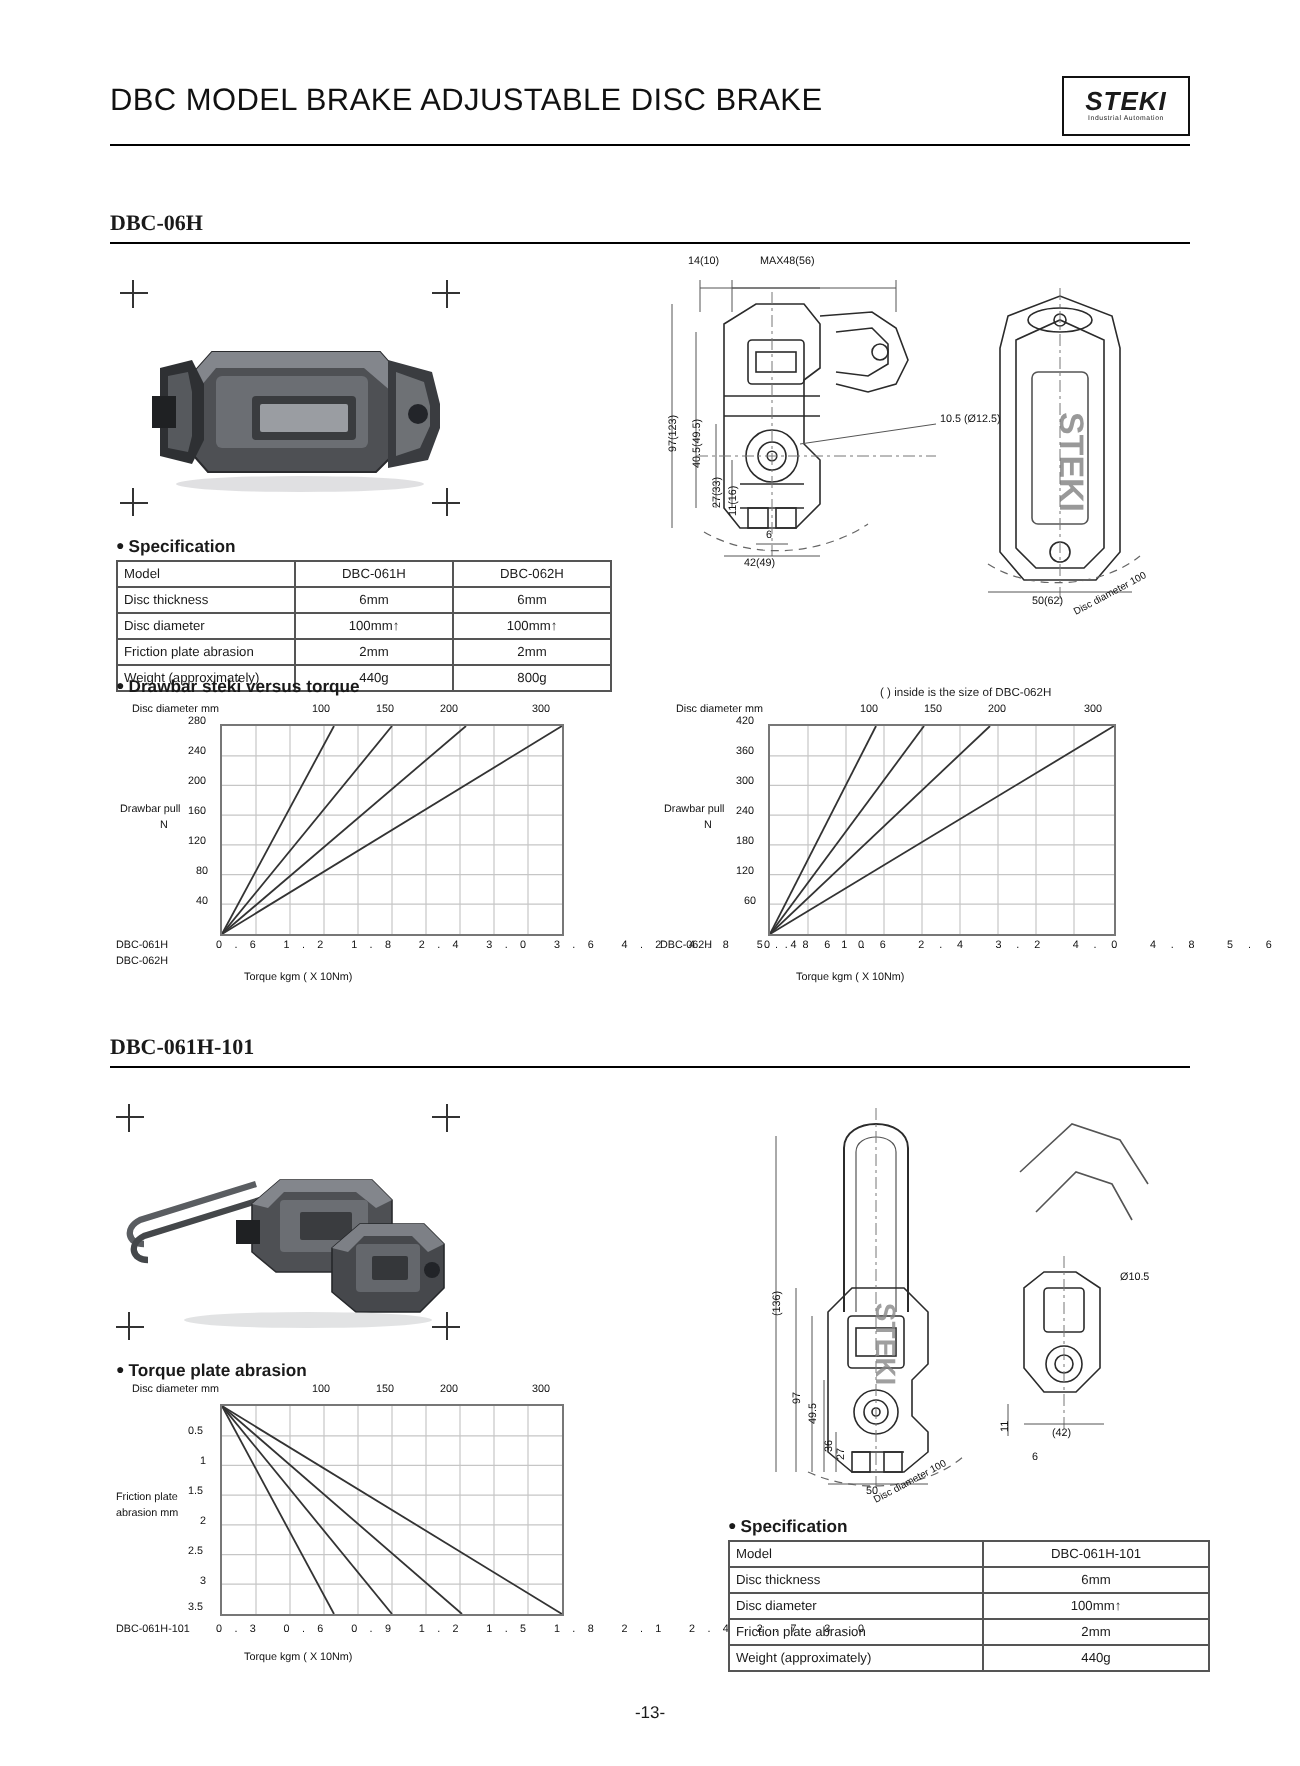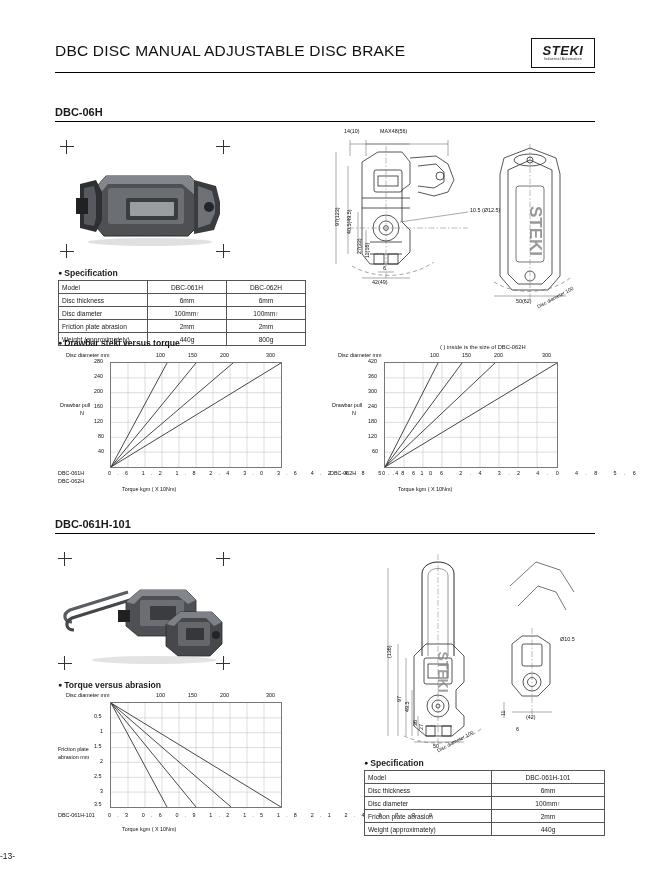--- a/index.html
+++ b/index.html
@@ -13,21 +13,21 @@
   
   .hdr{position:absolute;left:55px;top:42px;width:540px;}
   .hdr-title{font-size:15.5px;letter-spacing:.2px;color:#111;}
   .hdr-rule{position:absolute;left:0;top:30px;width:540px;height:1px;background:#000;}
   .logo{position:absolute;right:0px;top:-4px;width:62px;height:28px;border:1px solid #111;
         display:flex;flex-direction:column;align-items:center;justify-content:center;}
   .logo-main{font-size:13px;font-weight:bold;font-style:italic;letter-spacing:.5px;line-height:12px;}
   .logo-sub{font-size:3.4px;letter-spacing:.3px;line-height:5px;}
 
   
-  .sec-title{position:absolute;font-size:11px;font-weight:bold;}
+  .sec-title{position:absolute;font-size:11px;font-weight:bold;font-family:Liberation Serif, serif;}
   .sec-rule{position:absolute;height:1px;background:#000;}
 
   .bullet-h{position:absolute;font-size:8.6px;font-weight:bold;}
   .bullet-h:before{content:"\25CF";font-size:7px;margin-right:2px;vertical-align:1px;}
 
   
   table.spec{border-collapse:collapse;font-size:6.6px;}
   table.spec td{border:1px solid #555;padding:1px 3px;height:10px;}
   table.spec td.lab{text-align:left;}
   table.spec td.val{text-align:center;}
@@ -40,35 +40,35 @@
   
   .dwg{position:absolute;}
   .dimtxt{position:absolute;font-size:5.4px;white-space:nowrap;color:#111;}
   .dimtxt.rot{transform:rotate(-90deg);transform-origin:0 0;}
   .dimtxt.rot45{transform:rotate(-28deg);transform-origin:0 0;}
 
   .photo{position:absolute;}
 
   .note{position:absolute;font-size:5.8px;}
 
-  .pgnum{position:absolute;left:0;right:0;bottom:22px;font-size:8.5px;}
+  .pgnum{position:absolute;left:0;right:0;bottom:22px;text-align:center;font-size:8.5px;}
 
   .watermark{position:absolute;left:163px;top:430px;font-size:21px;color:rgba(120,120,125,.55);
              font-weight:bold;letter-spacing:.5px;}
 
   
   .cmark{position:absolute;background:#333;}
 </style>
 </head>
 <body>
 
 <div class="page">
 
   <div class="hdr">
-    <div class="hdr-title">DBC DISC MANUAL ADJUSTABLE DISC BRAKE</div>
+    <div class="hdr-title">DBC MODEL BRAKE ADJUSTABLE DISC BRAKE</div>
     <div class="hdr-rule"></div>
     <div class="logo">
       <div class="logo-main">STEKI</div>
       <div class="logo-sub">Industrial Automation</div>
     </div>
   </div>
 
   <div class="sec-title" style="left:55px;top:106px;">DBC-06H</div>
   <div class="sec-rule" style="left:55px;top:121px;width:540px;"></div>
 
@@ -347,21 +347,21 @@
           <path d="M4,20 L18,8 L50,8 L60,18 L52,22 L44,14 L20,14 L12,22 Z" fill="#7d8086"></path>
           <rect x="16" y="18" width="32" height="24" rx="2" fill="#64676c"></rect>
           <rect x="24" y="24" width="18" height="12" rx="1" fill="#35373a"></rect>
           <circle cx="54" cy="31" r="4" fill="#222428"></circle>
         </g>
         <ellipse cx="96" cy="108" rx="62" ry="4" fill="#cfd0d2" opacity=".6"></ellipse>
       </g>
     </svg>
   </div>
 
-  <div class="bullet-h" style="left:58px;top:680px;">Torque versus abrasion</div>
+  <div class="bullet-h" style="left:58px;top:680px;">Torque plate abrasion</div>
 
   <div class="chart" style="left:58px;top:692px;width:260px;height:146px;">
     <div class="lbl" style="left:8px;top:0px;">Disc diameter mm</div>
     <div class="lbl" style="left:98px;top:0px;">100</div>
     <div class="lbl" style="left:130px;top:0px;">150</div>
     <div class="lbl" style="left:162px;top:0px;">200</div>
     <div class="lbl" style="left:208px;top:0px;">300</div>
 
     <div class="plot" style="left:52px;top:10px;width:170px;height:104px;">
       <svg width="170" height="104" viewBox="0 0 170 104">

